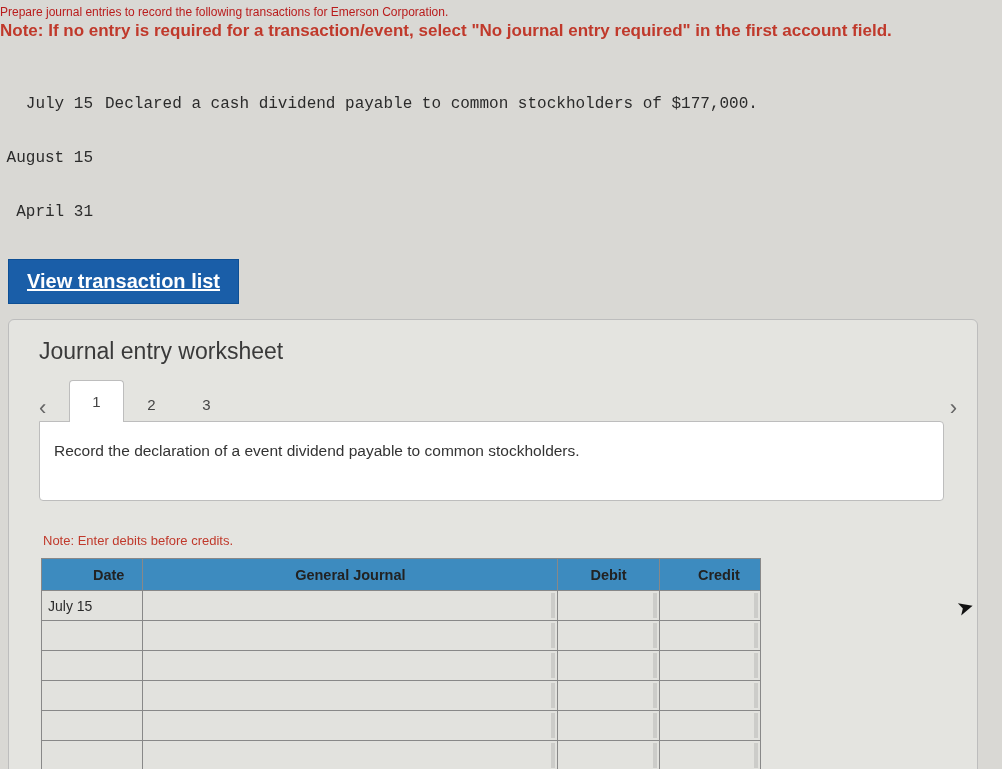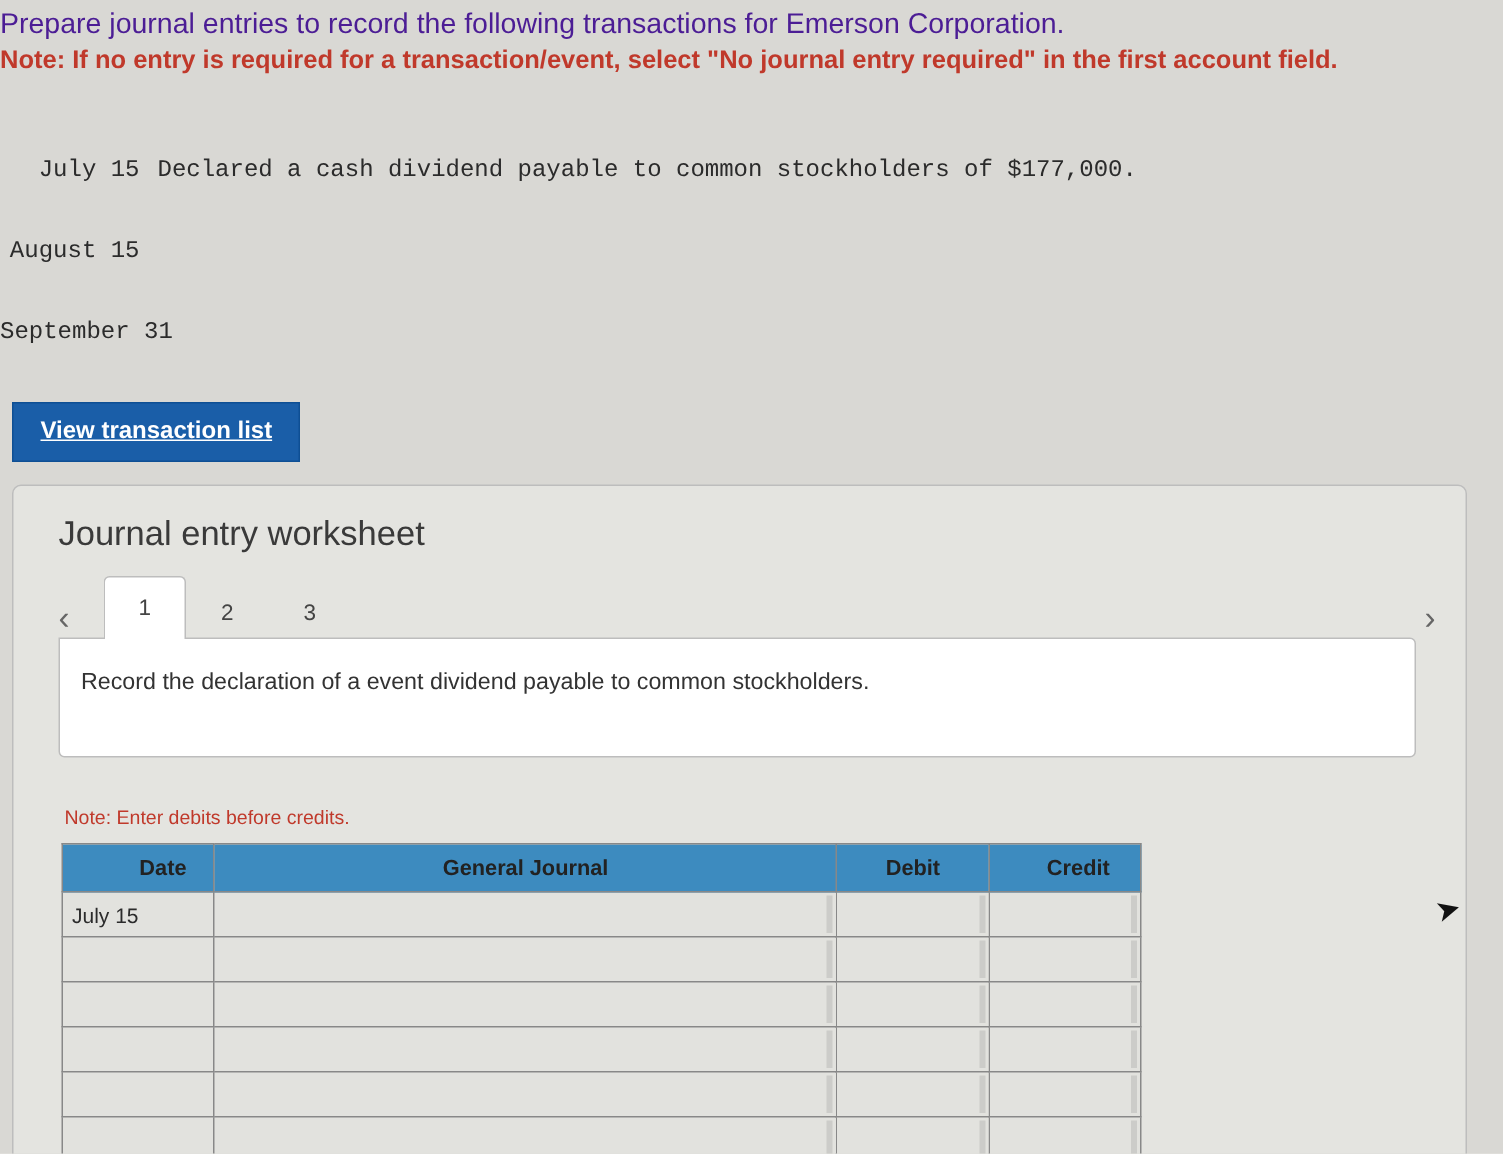--- a/index.html
+++ b/index.html
@@ -6,39 +6,39 @@
   body {
     background: #d9d8d4;
     font-family: Arial, Helvetica, sans-serif;
     width: 1002px;
     height: 769px;
     overflow: hidden;
     color: #2b2b2b;
     font-size: 14.5px;
     position: relative;
   }
-  .instr1 { padding: 5px 0 0 0; font-size: 19px; color: #4c1d95; line-height: 1.25; }
+  .instr1 { padding: 5px 0 0 0; font-size: 12px; color: #b91c1c; line-height: 1.25; }
   .instr2 { color: #c0392b; font-size: 17px; font-weight: bold; line-height: 1.25; }
   .trans-block {
     font-family: "Courier New", Courier, monospace;
     font-size: 16px;
     padding: 18px 0 20px 0;
     white-space: pre;
     color: #2b2b2b;
   }
   .trans-row { display: flex; }
   .trans-date { width: 105px; text-align: right; padding-right: 12px; }
   .view-btn {
     display: inline-block;
     background: #1a5ea8;
     color: #fff;
     border: 1px solid #0e4f94;
     padding: 10px 18px;
     font-weight: bold;
-    font-size: 16px;
+    font-size: 20px;
     cursor: pointer;
     margin-left: 8px;
     text-decoration: underline;
   }
   .worksheet-frame {
     margin: 15px 0 0 8px;
     width: 970px;
     border: 1px solid #bdbdbd;
     border-radius: 6px;
     background: #e4e4e0;
@@ -128,21 +128,21 @@
 
 <div class="trans-block">
   <div class="trans-row">
     <span class="trans-date">July 15</span>
     <span>Declared a cash dividend payable to common stockholders of $177,000.</span>
   </div>
   <div class="trans-row">
     <span class="trans-date">August 15</span>
   </div>
   <div class="trans-row">
-    <span class="trans-date">September 31</span>
+    <span class="trans-date">April 31</span>
   </div>
 </div>
 
 <button class="view-btn">View transaction list</button>
 
 <div class="worksheet-frame">
   <div class="ws-title">Journal entry worksheet</div>
 
   <div class="tabs-row">
     <div class="chev">‹</div>

